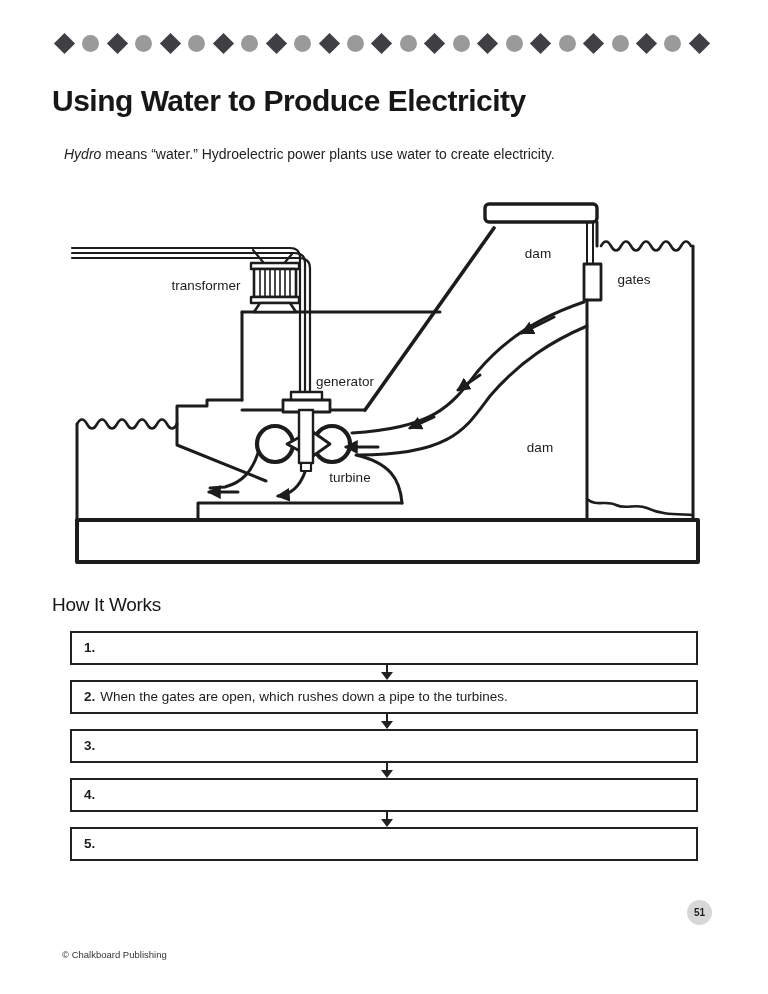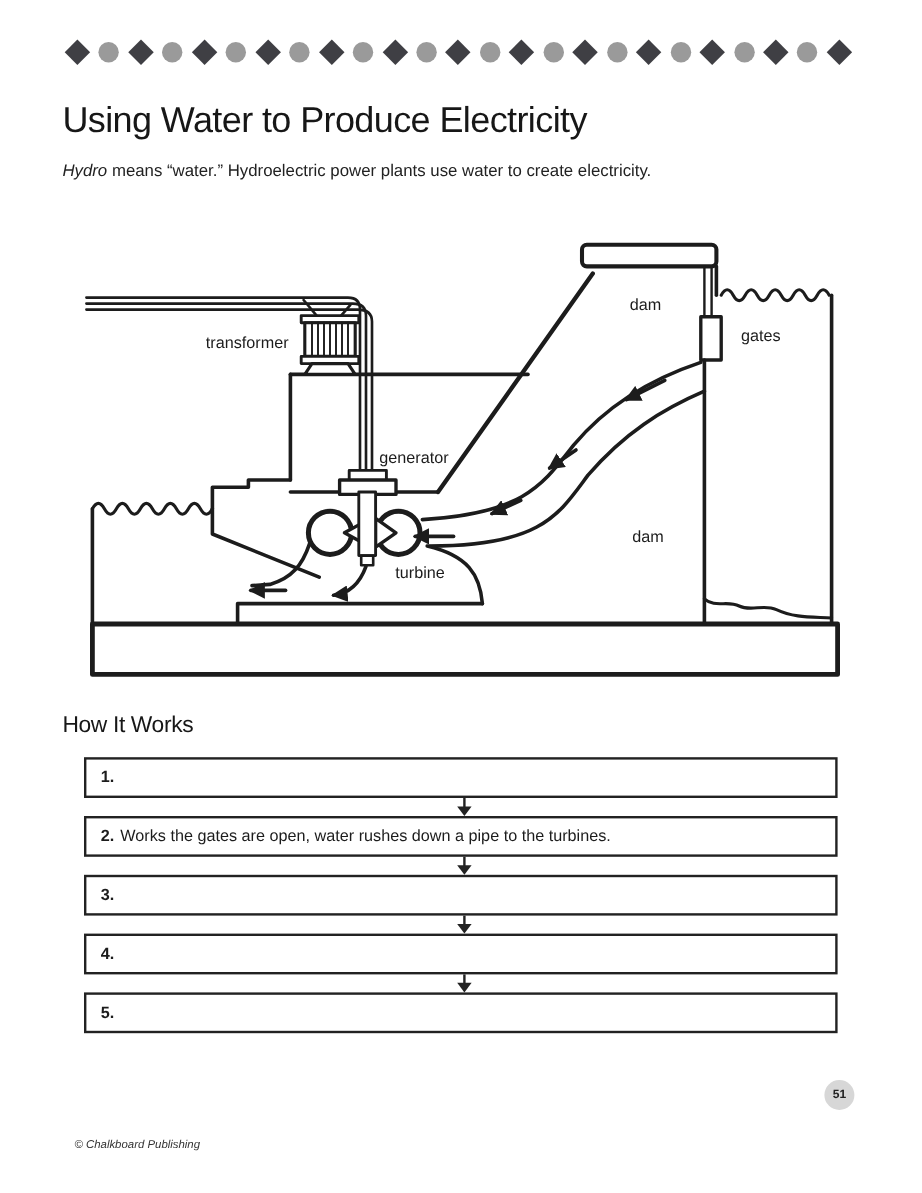--- a/index.html
+++ b/index.html
@@ -10,24 +10,24 @@
   
   .deco-row{
     position:absolute;top:31px;left:57px;width:650px;height:24px;
     display:flex;justify-content:space-between;align-items:center;
   }
   .deco-row .diamond{width:15px;height:15px;transform:rotate(45deg);display:inline-block;flex:0 0 auto;}
   .deco-row .circle{width:17px;height:17px;border-radius:50%;display:inline-block;flex:0 0 auto;}
   
   .page-title{
     position:absolute;top:84px;left:52px;margin:0;
-    font-size:30px;font-weight:400;letter-spacing:-0.5px;color:#171717;
+    font-size:30px;font-weight:700;letter-spacing:-0.5px;color:#171717;
   }
   .subtitle{
-    position:absolute;top:134px;left:52px;margin:0;font-size:14px;color:#222;
+    position:absolute;top:134px;left:52px;margin:12px;font-size:14px;color:#222;
   }
   .subtitle .it{font-style:italic;}
   
   .diagram-wrap{position:absolute;top:195px;left:0;width:768px;height:392px;}
   svg text{font-family:"Liberation Sans","DejaVu Sans",sans-serif;font-size:13.5px;fill:#1c1c1c;}
   
   .section-heading{
     position:absolute;top:594px;left:52px;margin:0;
     font-size:19px;font-weight:400;color:#171717;letter-spacing:-0.3px;
   }
@@ -39,21 +39,21 @@
   }
   .step-num{font-weight:700;margin-right:5px;white-space:nowrap;}
   .step-text{white-space:pre-line;}
   .flow-arrow{height:15px;margin-left:311px;position:relative;width:12px;}
   .fa-line{position:absolute;left:5px;top:0;width:2px;height:9px;background:#222;}
   .fa-head{
     position:absolute;left:0;top:7px;width:0;height:0;
     border-left:6px solid transparent;border-right:6px solid transparent;border-top:8px solid #222;
   }
   
-  .footer-copy{position:absolute;top:949px;left:62px;font-size:9.5px;color:#333;font-style:italic;}
+  .footer-copy{position:absolute;top:949px;left:62px;font-size:9.5px;color:#333;}
   .page-badge{
     position:absolute;top:900px;left:687px;width:25px;height:25px;border-radius:50%;
     background:#d7d7d7;display:flex;align-items:center;justify-content:center;
     font-size:10px;font-weight:700;color:#222;
   }
 </style>
 </head>
 <body>
 
 <div class="deco-row">
@@ -173,21 +173,21 @@
 <div class="steps">
   <div class="step-box">
     <span class="step-num">1.</span>
   </div>
 <div class="flow-arrow">
       <span class="fa-line"></span>
       <span class="fa-head"></span>
     </div>
   <div class="step-box">
     <span class="step-num">2.</span>
-    <span class="step-text">Works the gates are open, water rushes down a pipe to the turbines.</span>
+    <span class="step-text">When the gates are open, which rushes down a pipe to the turbines.</span>
   </div>
 <div class="flow-arrow">
       <span class="fa-line"></span>
       <span class="fa-head"></span>
     </div>
   <div class="step-box">
     <span class="step-num">3.</span>
   </div>
 <div class="flow-arrow">
       <span class="fa-line"></span>

